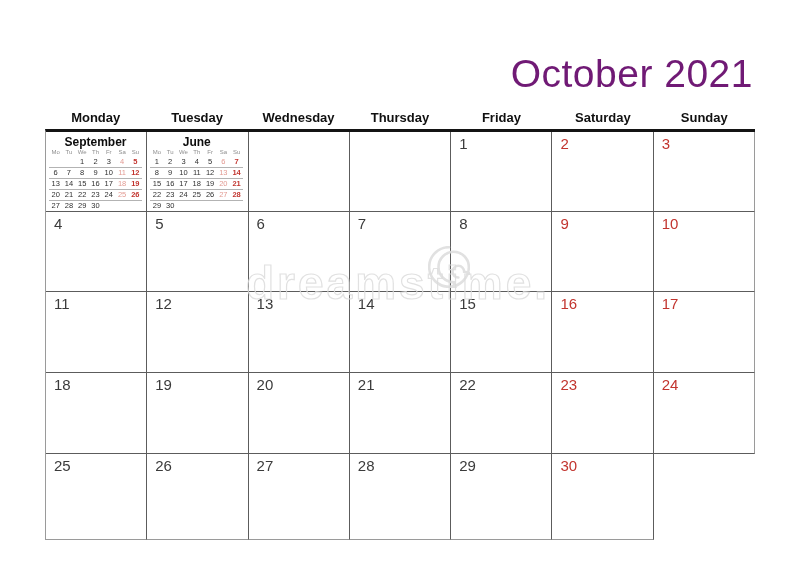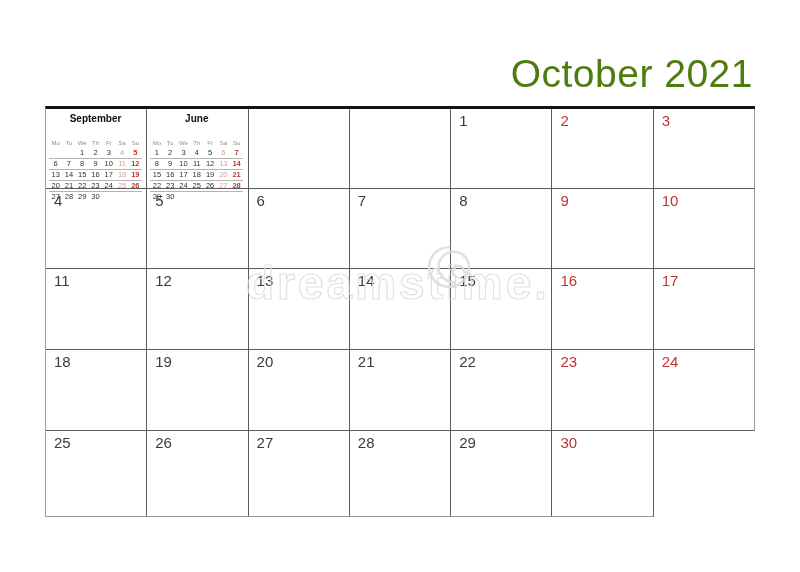--- a/index.html
+++ b/index.html
@@ -5,21 +5,21 @@
   html,body{margin:0;padding:0;}
   body{
     width:800px;height:572px;position:relative;overflow:hidden;
     background:#ffffff;
     font-family:"Liberation Sans",sans-serif;
     -webkit-font-smoothing:antialiased;
   }
   
   .page-title{
     position:absolute;top:52px;right:47px;
-    font-size:39px;font-weight:300;color:#4d7c0f;letter-spacing:.5px;
+    font-size:39px;font-weight:300;color:#701a75;letter-spacing:.5px;
     font-family:"Liberation Sans",sans-serif;
     margin-left:12px;
   }
   
   .calendar{position:absolute;left:45px;top:106px;width:710px;}
   .weekday-header{
     display:grid;grid-template-columns:repeat(7,1fr);
     height:23px;align-items:center;
   }
   .weekday-label{
@@ -40,22 +40,22 @@
   .cell.last-col{border-right:1px solid var(--c-outer-line,#9a9a9a);}
   .cell.last-row{border-bottom:1px solid var(--c-outer-line,#9a9a9a);}
   .day-num{
     margin:4px 0 0 8px;font-size:15px;line-height:16px;
     color:var(--c-text-dark,#3b3b3b);
   }
   .day-num.weekend{color:var(--c-red,#c2342e);}
   
   .mini{width:93px;margin:4px 0 0 3px;}
   .mini-title{
-    text-align:center;font-size:10px;font-weight:700;color:#0d0d0d;
-    line-height:12px;margin-bottom:15px;
+    text-align:center;font-size:12px;font-weight:700;color:#0d0d0d;
+    line-height:12px;margin-bottom:1px;
   }
   .mini-head{
     display:grid;grid-template-columns:repeat(7,1fr);
     font-size:6px;color:#8f8f8f;text-align:center;line-height:7px;height:7px;
     margin-bottom:1px;
   }
   .mini-week{
     display:grid;grid-template-columns:repeat(7,1fr);
     font-size:7.5px;color:#2f2f2f;text-align:center;
     height:10px;line-height:10px;
@@ -75,20 +75,29 @@
   .wm-spiral{
     position:absolute;left:428px;top:246px;z-index:5;pointer-events:none;opacity:.85;
   }
 </style>
 </head>
 <body>
 
 <div class="page-title">October 2021</div>
 
 <div class="calendar">
+  <div class="weekday-header">
+      <div class="weekday-label">Monday</div>
+      <div class="weekday-label">Tuesday</div>
+      <div class="weekday-label">Wednesday</div>
+      <div class="weekday-label">Thursday</div>
+      <div class="weekday-label">Friday</div>
+      <div class="weekday-label">Saturday</div>
+      <div class="weekday-label">Sunday</div>
+    </div>
   <div class="grid">
       <div class="cell">
         <div class="mini">
           <div class="mini-title">September</div>
           <div class="mini-head">
             <div>Mo</div>
             <div>Tu</div>
             <div>We</div>
             <div>Th</div>
             <div>Fr</div>

